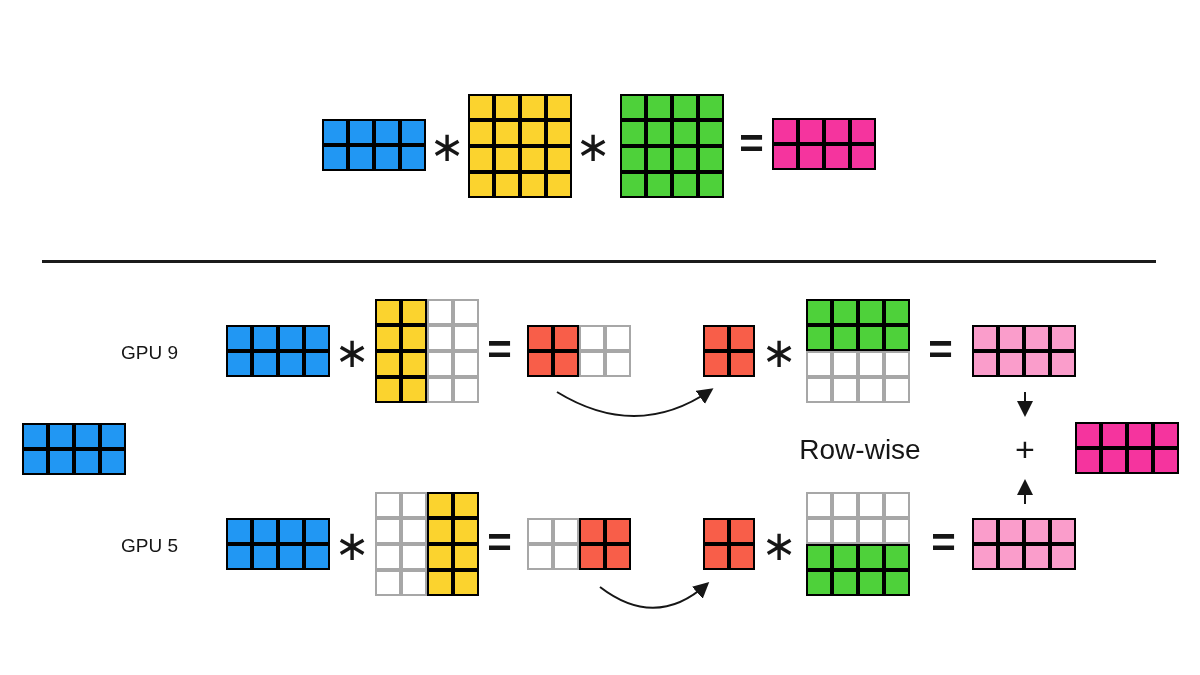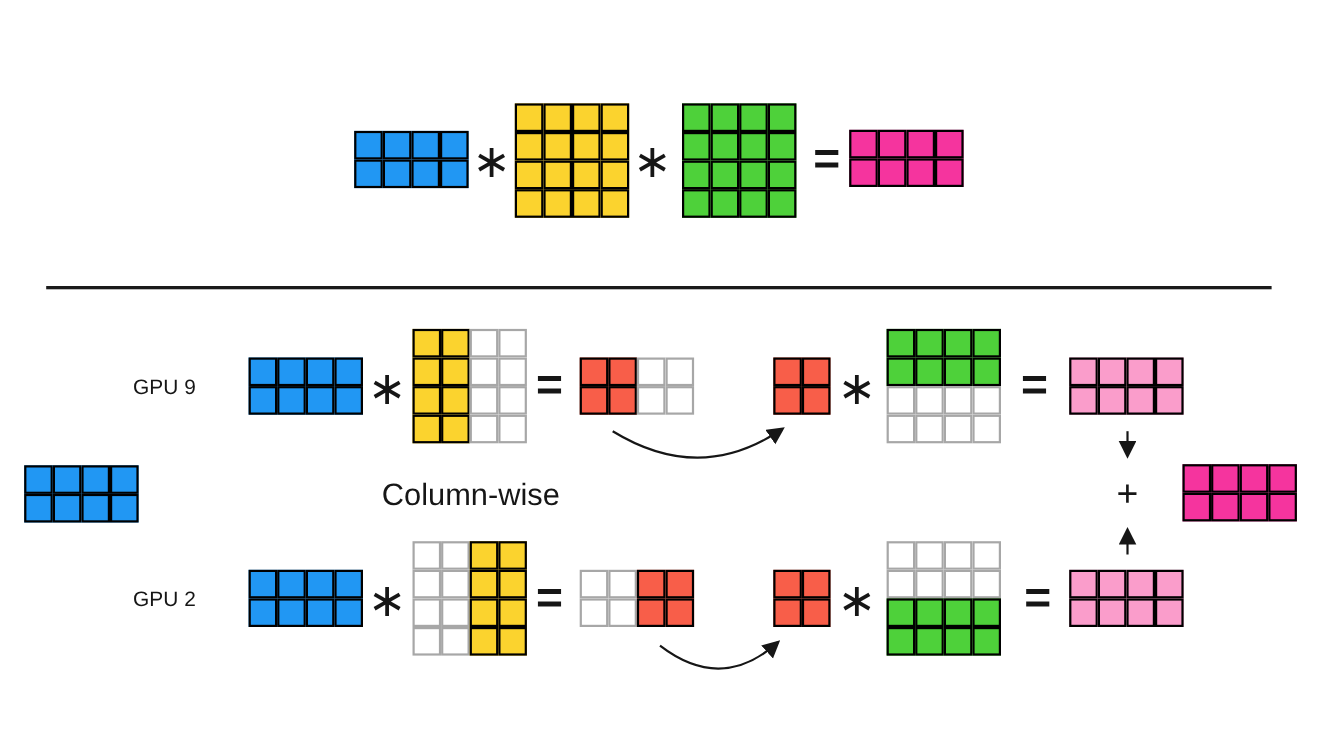--- a/index.html
+++ b/index.html
@@ -208,34 +208,34 @@
       <div class="cell" style="background: rgb(250, 157, 203); border-color: rgb(0, 0, 0);"></div>
       <div class="cell" style="background: rgb(250, 157, 203); border-color: rgb(0, 0, 0);"></div>
       <div class="cell" style="background: rgb(250, 157, 203); border-color: rgb(0, 0, 0);"></div>
       <div class="cell" style="background: rgb(250, 157, 203); border-color: rgb(0, 0, 0);"></div>
       <div class="cell" style="background: rgb(250, 157, 203); border-color: rgb(0, 0, 0);"></div>
       <div class="cell" style="background: rgb(250, 157, 203); border-color: rgb(0, 0, 0);"></div>
       <div class="cell" style="background: rgb(250, 157, 203); border-color: rgb(0, 0, 0);"></div>
       <div class="cell" style="background: rgb(250, 157, 203); border-color: rgb(0, 0, 0);"></div>
     </div>
 
-  <span class="label mode-label" style="left:428px; top:450px;">Column-wise</span>
+  <span class="label mode-label" style="left:860px; top:450px;">Row-wise</span>
   <span class="op plus" style="left:1025px; top:449px;">+</span>
   <div class="matrix" style="left: 1075px; top: 422px; grid-template-columns: repeat(4, 26px);">
       <div class="cell" style="background: rgb(245, 52, 158); border-color: rgb(0, 0, 0);"></div>
       <div class="cell" style="background: rgb(245, 52, 158); border-color: rgb(0, 0, 0);"></div>
       <div class="cell" style="background: rgb(245, 52, 158); border-color: rgb(0, 0, 0);"></div>
       <div class="cell" style="background: rgb(245, 52, 158); border-color: rgb(0, 0, 0);"></div>
       <div class="cell" style="background: rgb(245, 52, 158); border-color: rgb(0, 0, 0);"></div>
       <div class="cell" style="background: rgb(245, 52, 158); border-color: rgb(0, 0, 0);"></div>
       <div class="cell" style="background: rgb(245, 52, 158); border-color: rgb(0, 0, 0);"></div>
       <div class="cell" style="background: rgb(245, 52, 158); border-color: rgb(0, 0, 0);"></div>
     </div>
 
-  <span class="label gpu-label" style="left:121px; top:535px;">GPU 2</span>
+  <span class="label gpu-label" style="left:121px; top:535px;">GPU 5</span>
   <div class="matrix" style="left: 226px; top: 518px; grid-template-columns: repeat(4, 26px);">
       <div class="cell" style="background: rgb(33, 151, 243); border-color: rgb(0, 0, 0);"></div>
       <div class="cell" style="background: rgb(33, 151, 243); border-color: rgb(0, 0, 0);"></div>
       <div class="cell" style="background: rgb(33, 151, 243); border-color: rgb(0, 0, 0);"></div>
       <div class="cell" style="background: rgb(33, 151, 243); border-color: rgb(0, 0, 0);"></div>
       <div class="cell" style="background: rgb(33, 151, 243); border-color: rgb(0, 0, 0);"></div>
       <div class="cell" style="background: rgb(33, 151, 243); border-color: rgb(0, 0, 0);"></div>
       <div class="cell" style="background: rgb(33, 151, 243); border-color: rgb(0, 0, 0);"></div>
       <div class="cell" style="background: rgb(33, 151, 243); border-color: rgb(0, 0, 0);"></div>
     </div>

